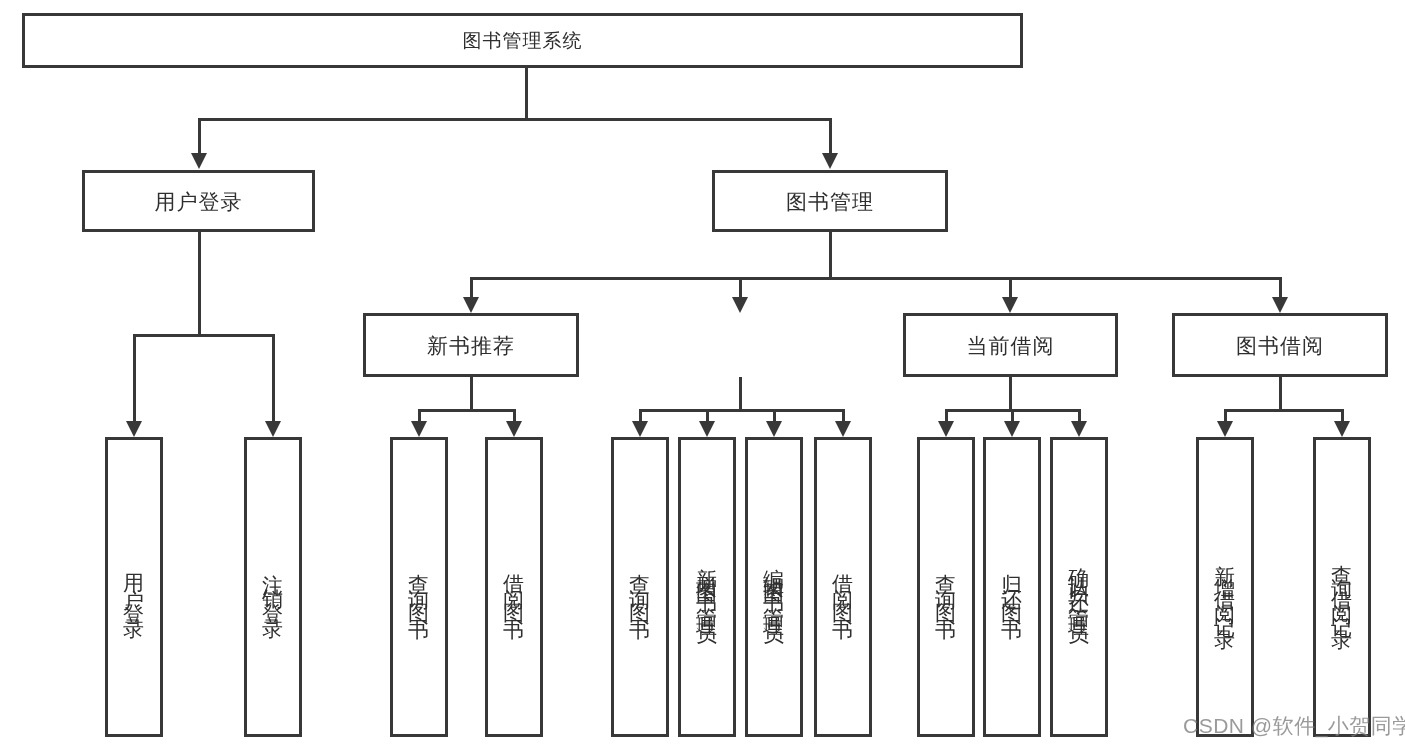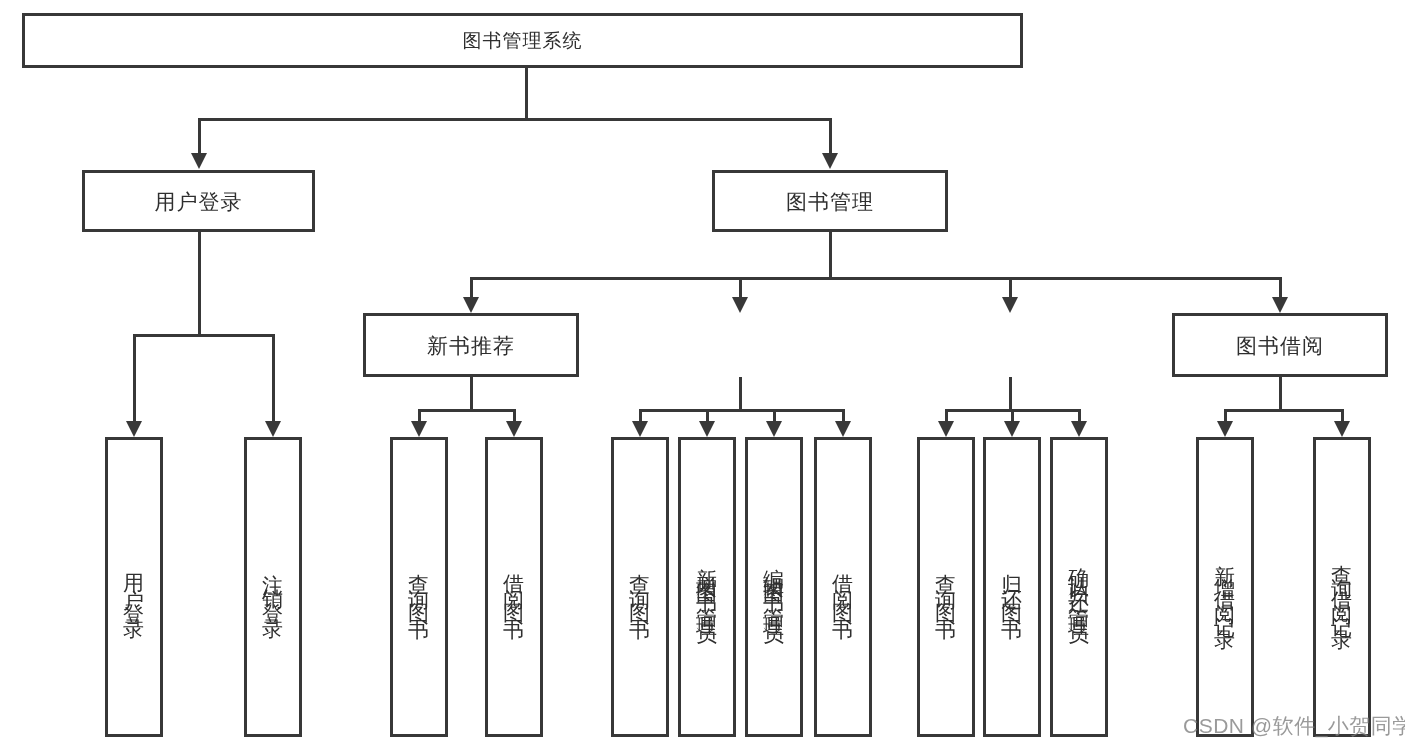--- a/index.html
+++ b/index.html
@@ -43,20 +43,23 @@
 
   <div class="box h" style="left:82px;top:170px;width:233px;height:62px">
     <span>用户登录</span>
   </div>
   <div class="box h" style="left:363px;top:313px;width:216px;height:64px">
     <span>新书推荐</span>
   </div>
 
   <div class="box h" style="left:712px;top:170px;width:236px;height:62px">
     <span>图书管理</span>
+  </div>
+  <div class="box h" style="left:903px;top:313px;width:215px;height:64px">
+    <span>当前借阅</span>
   </div>
   <div class="box h" style="left:1172px;top:313px;width:216px;height:64px">
     <span>图书借阅</span>
   </div>
 
   <div class="box v" style="left:105px;top:437px">
     <span class="vt">用户登录</span>
   </div>
   <div class="box v" style="left:244px;top:437px">
     <span class="vt">注销登录</span>

